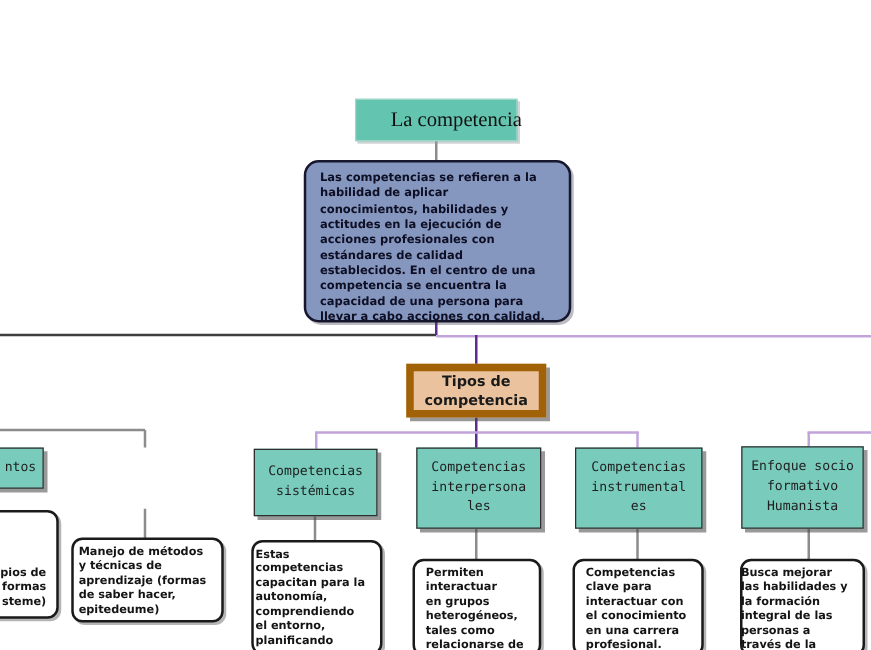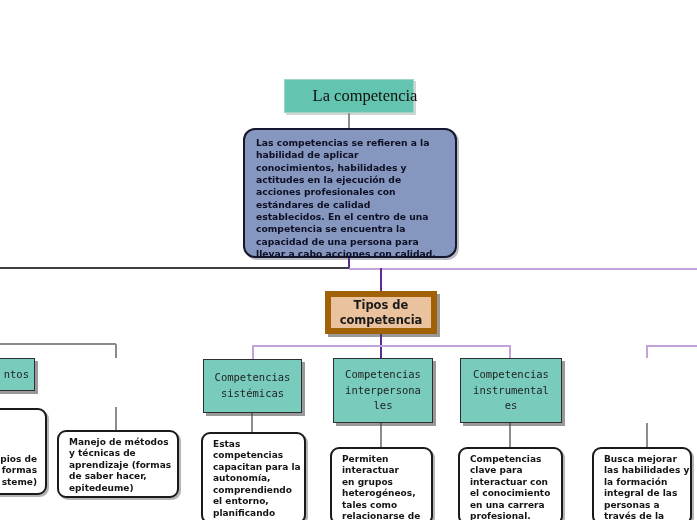--- a/index.html
+++ b/index.html
@@ -37,21 +37,21 @@
   .node.label{
     background:var(--node-teal);border:1px solid #2e2e2e;
     box-shadow:3px 3px 0 rgba(70,70,70,.55);
     font-family:"DejaVu Sans Mono",monospace;font-size:10.5px;line-height:1.5;
     color:#1f1f1f;text-align:center;
   }
   .node.card{
     background:var(--card-white);border:2px solid #1a1a1a;border-radius:9px;
     box-shadow:2px 2px 0 rgba(70,70,70,.4);
     font-weight:bold;font-size:9px;line-height:1.27;color:#141414;
-    justify-content:flex-start;align-items:flex-start;padding:5px 12px 4px 10px;
+    justify-content:flex-end;align-items:flex-start;padding:5px 12px 4px 10px;
     text-align:left;
   }
   .node.clipped-label{justify-content:flex-end;padding-right:5px;}
   .node.clipped-card{justify-content:flex-end;align-items:flex-end;padding:0 8px 5px 0;text-align:right;}
 </style>
 </head>
 <body>
 
 <div class="canvas">
 
@@ -148,20 +148,25 @@
   </div>
   <div class="node card" style="left:458px;top:447px;width:105px;height:78px">
     <span class="txt">Competencias
 clave para
 interactuar con
 el conocimiento
 en una carrera
 profesional.</span>
   </div>
 
+  <div class="node label" style="left:593px;top:357px;width:98px;height:66px">
+    <span class="txt">Enfoque socio
+formativo
+Humanista</span>
+  </div>
   <div class="node card" style="left:592px;top:447px;width:100px;height:78px">
     <span class="txt">Busca mejorar
 las habilidades y
 la formación
 integral de las
 personas a
 través de la</span>
   </div>
 
 </div>

